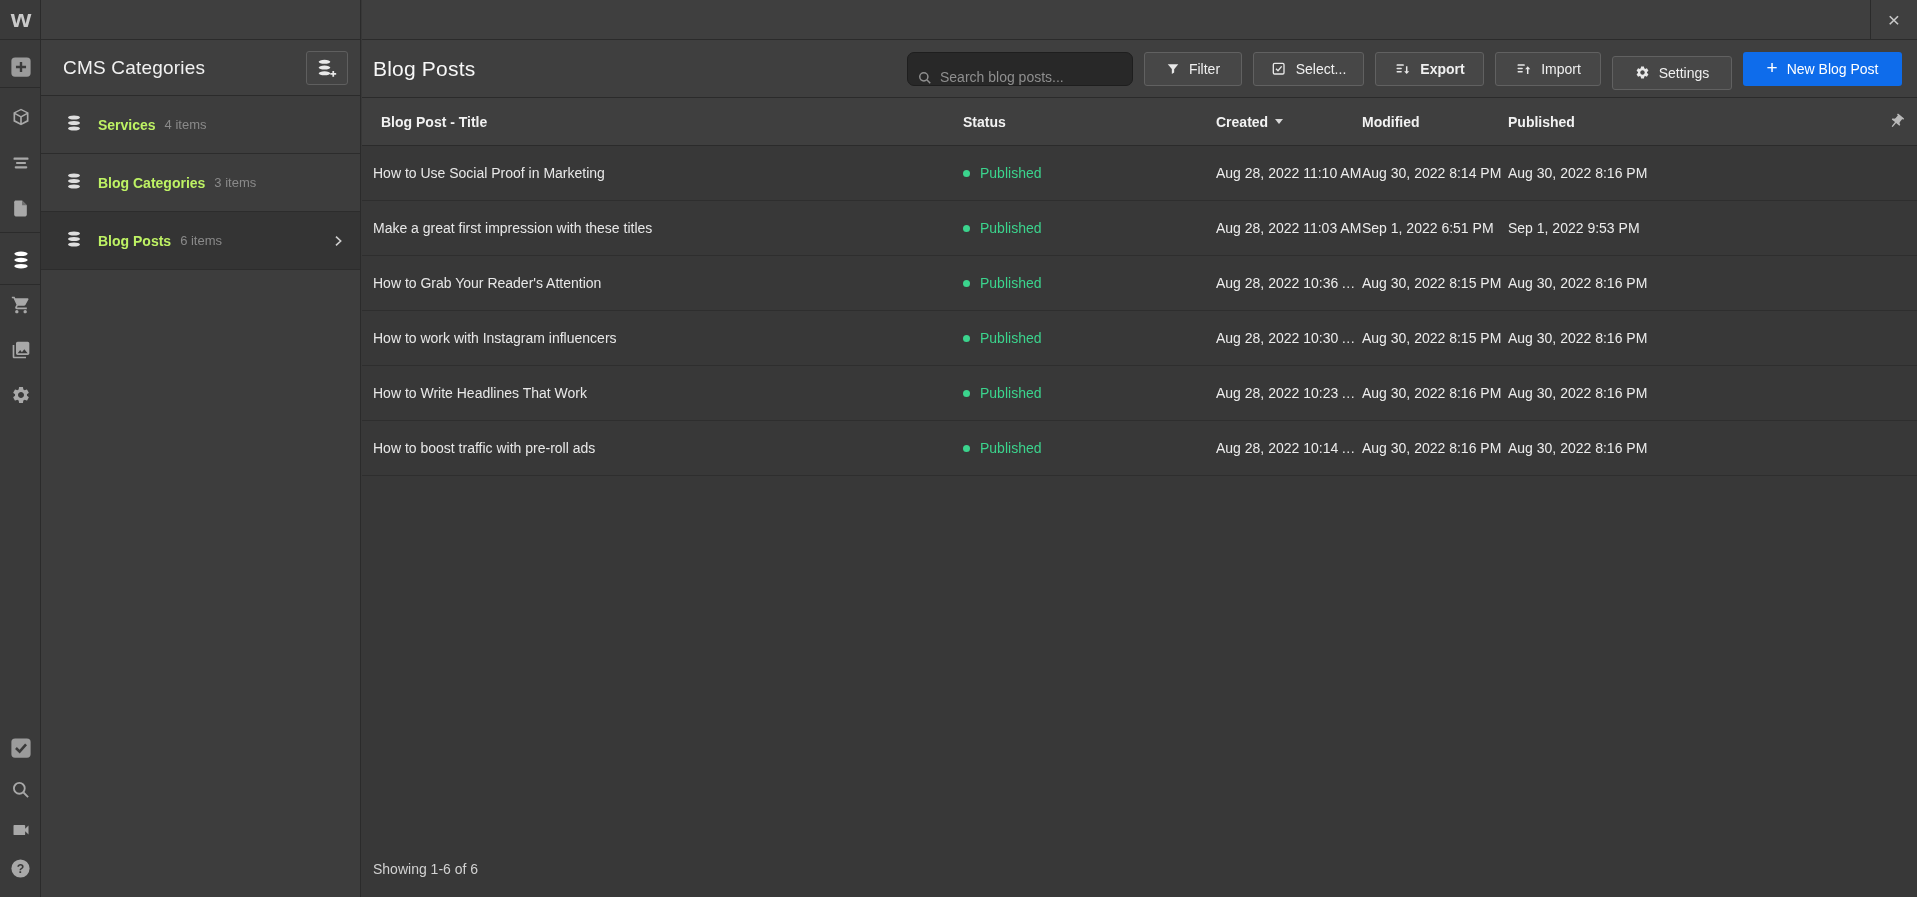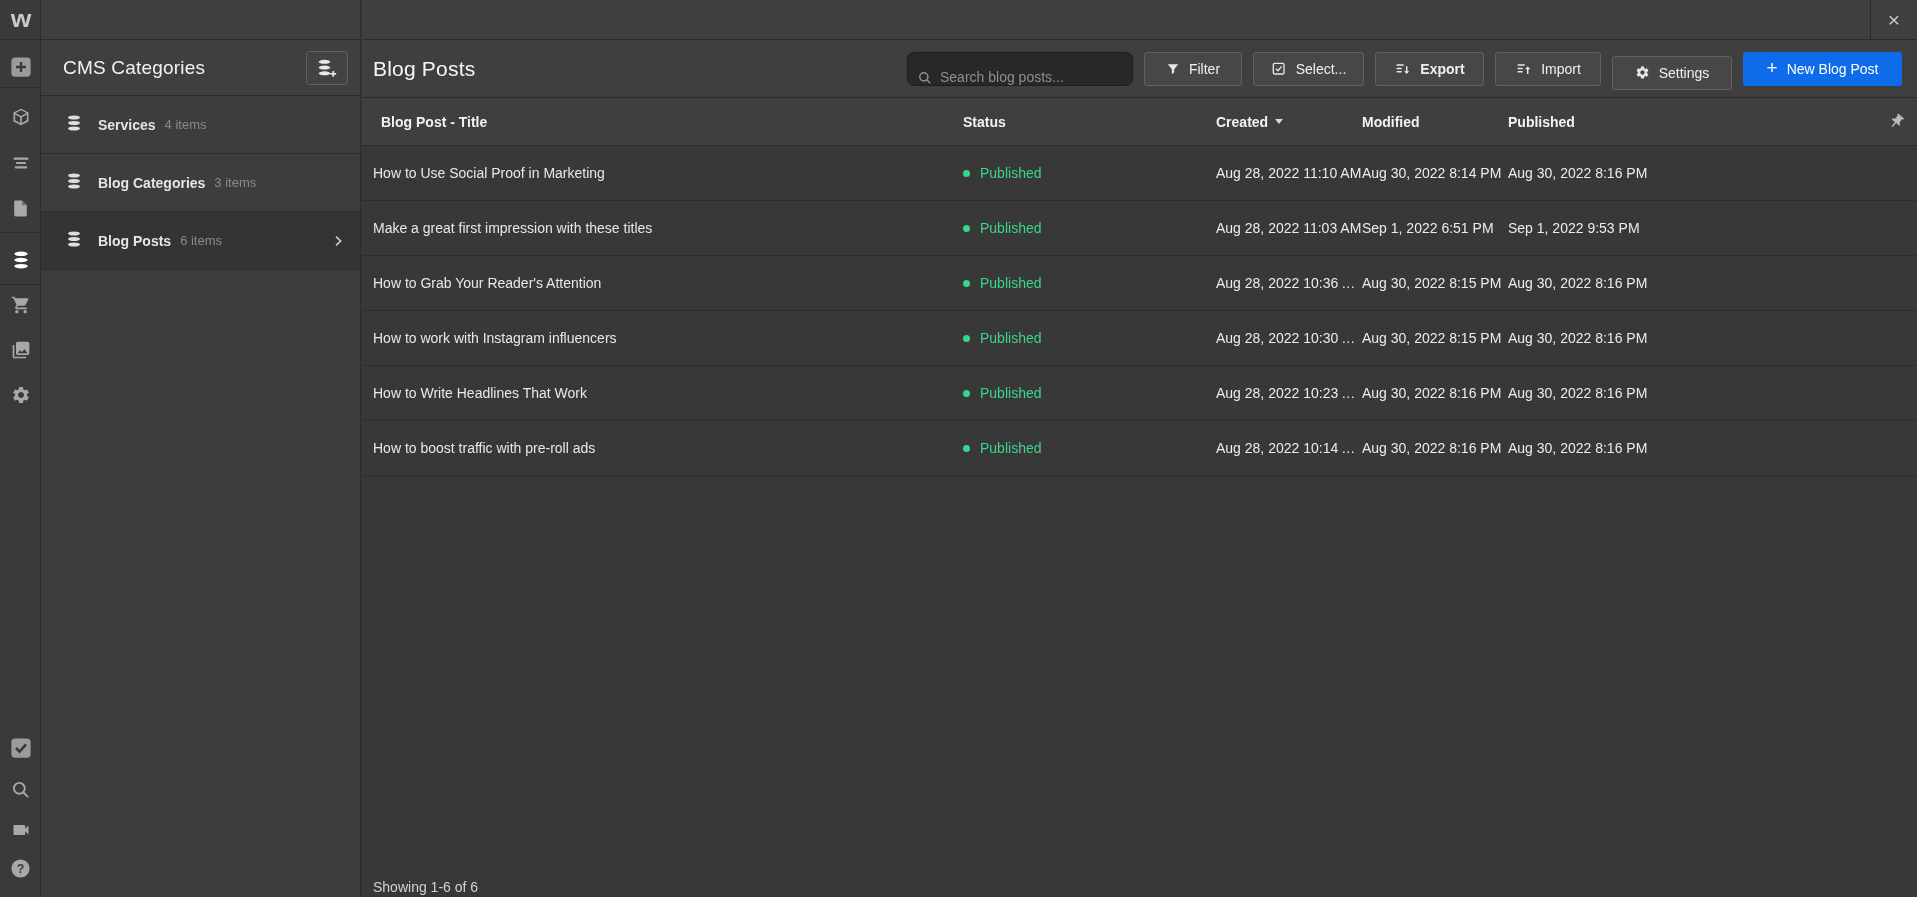--- a/index.html
+++ b/index.html
@@ -26,21 +26,21 @@
   .sb-header { height:56px; background:#3f3f3f; border-bottom:1px solid #2b2b2b;
                display:flex; align-items:center; padding:0 12px 0 22px; }
   .sb-title { font-size:19px; color:#f2f2f2; font-weight:400; letter-spacing:.2px; }
   .add-col-btn { margin-left:auto; width:42px; height:34px; border:1px solid #5f5f5f; border-radius:3px;
                  background:#434343; display:flex; align-items:center; justify-content:center;
                  color:#e8e8e8; cursor:pointer; }
   .sb-item { height:58px; border-bottom:1px solid #2c2c2c; display:flex; align-items:center;
              padding:0 14px 0 24px; cursor:pointer; }
   .sb-item.selected { background:#343434; }
   .sb-item .dbico { color:#dedede; flex:none; }
-  .sb-label { margin-left:15px; font-size:14px; font-weight:700; color:#e5e5e5; }
+  .sb-label { margin-left:15px; font-size:14px; font-weight:700; color:#bef264; }
   .sb-count { margin-left:9px; font-size:13px; color:#8a8a8a; }
   .sb-chevron { margin-left:auto; color:#cfcfcf; display:flex; }
 
   
   .main { position:absolute; left:362px; top:0; right:0; bottom:0; background:#383838; }
   .m-topstrip { height:40px; background:#3f3f3f; border-bottom:1px solid #2b2b2b;
                 display:flex; align-items:stretch; justify-content:flex-end; }
   .close-btn { width:47px; border-left:1px solid #2b2b2b; display:flex; align-items:center;
                justify-content:center; color:#c9c9c9; font-size:21px; cursor:pointer; }
 
@@ -69,21 +69,21 @@
   .th.first { padding-left:19px; }
   .caret-down { width:0; height:0; border-left:4px solid transparent; border-right:4px solid transparent;
                 border-top:5px solid #d8d8d8; margin-left:7px; }
   .th-pin { justify-content:flex-end; padding-right:12px; color:#b9b9b9; }
 
   .trow { height:55px; border-bottom:1px solid #2e2e2e; cursor:pointer; }
   .cell { font-size:14px; color:#ececec; overflow:hidden; white-space:nowrap; text-overflow:ellipsis; }
   .cell.title { padding-left:11px; color:#e8e8e8; }
   .cell.status { display:flex; align-items:center; column-gap:10px; color:#3bd48d; }
   .dot { width:7px; height:7px; border-radius:50%; background:#3bd48d; flex:none; }
-  .tfooter { position:absolute; left:11px; bottom:2px; font-size:14px; color:#d2d2d2; }
+  .tfooter { position:absolute; left:11px; bottom:20px; font-size:14px; color:#d2d2d2; }
 </style>
 </head>
 <body>
 
 <div class="app">
 
   <div class="toolbar">
     <div class="logo-cell">
       <span class="w-logo">w</span>
     </div>

